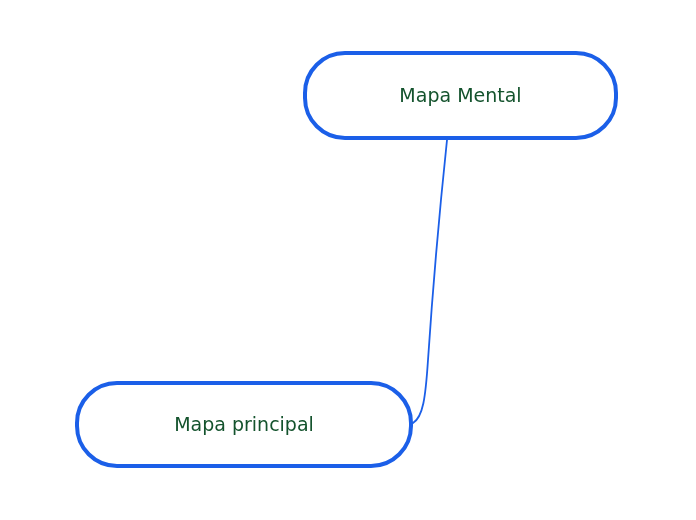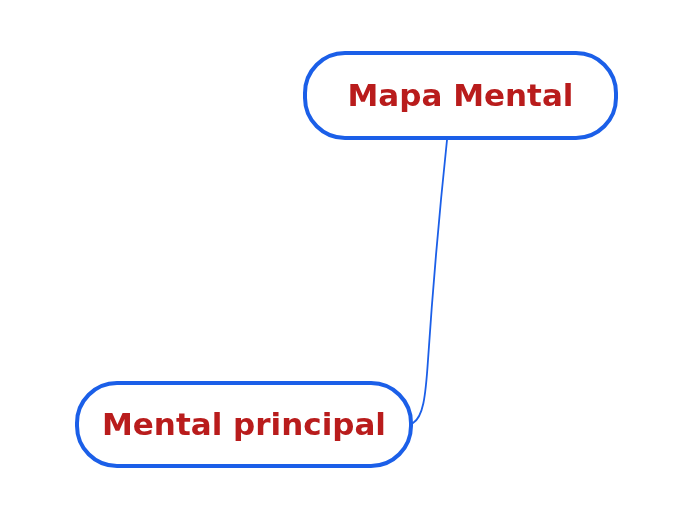--- a/index.html
+++ b/index.html
@@ -40,38 +40,38 @@
     width: 315px;
     height: 89px;
   }
   .node-child {
     left: 75px;
     top: 381px;
     width: 338px;
     height: 87px;
   }
   .node-label {
-    color: #b91c1c;
-    font-weight: bold;
-    font-size: 31px;
+    color: #14532d;
+    font-weight: normal;
+    font-size: 19px;
     line-height: 1;
     white-space: nowrap;
     letter-spacing: 0px;
   }
 </style>
 </head>
 <body>
 
 <div class="canvas">
 
   <svg class="connector-layer" width="696" height="520" viewBox="0 0 696 520" xmlns="http://www.w3.org/2000/svg">
     <path d="M 447 140 C 438 225, 431 315, 428 360 C 425.5 398, 423 417, 413 423" fill="none" stroke="#1b5fe8" stroke-width="1.8" stroke-linecap="round"></path>
   </svg>
 
   <div class="node node-root">
     <span class="node-label">Mapa Mental</span>
   </div>
 
   <div class="node node-child">
-    <span class="node-label">Mental principal</span>
+    <span class="node-label">Mapa principal</span>
   </div>
 
 </div>
 
 </body></html>

